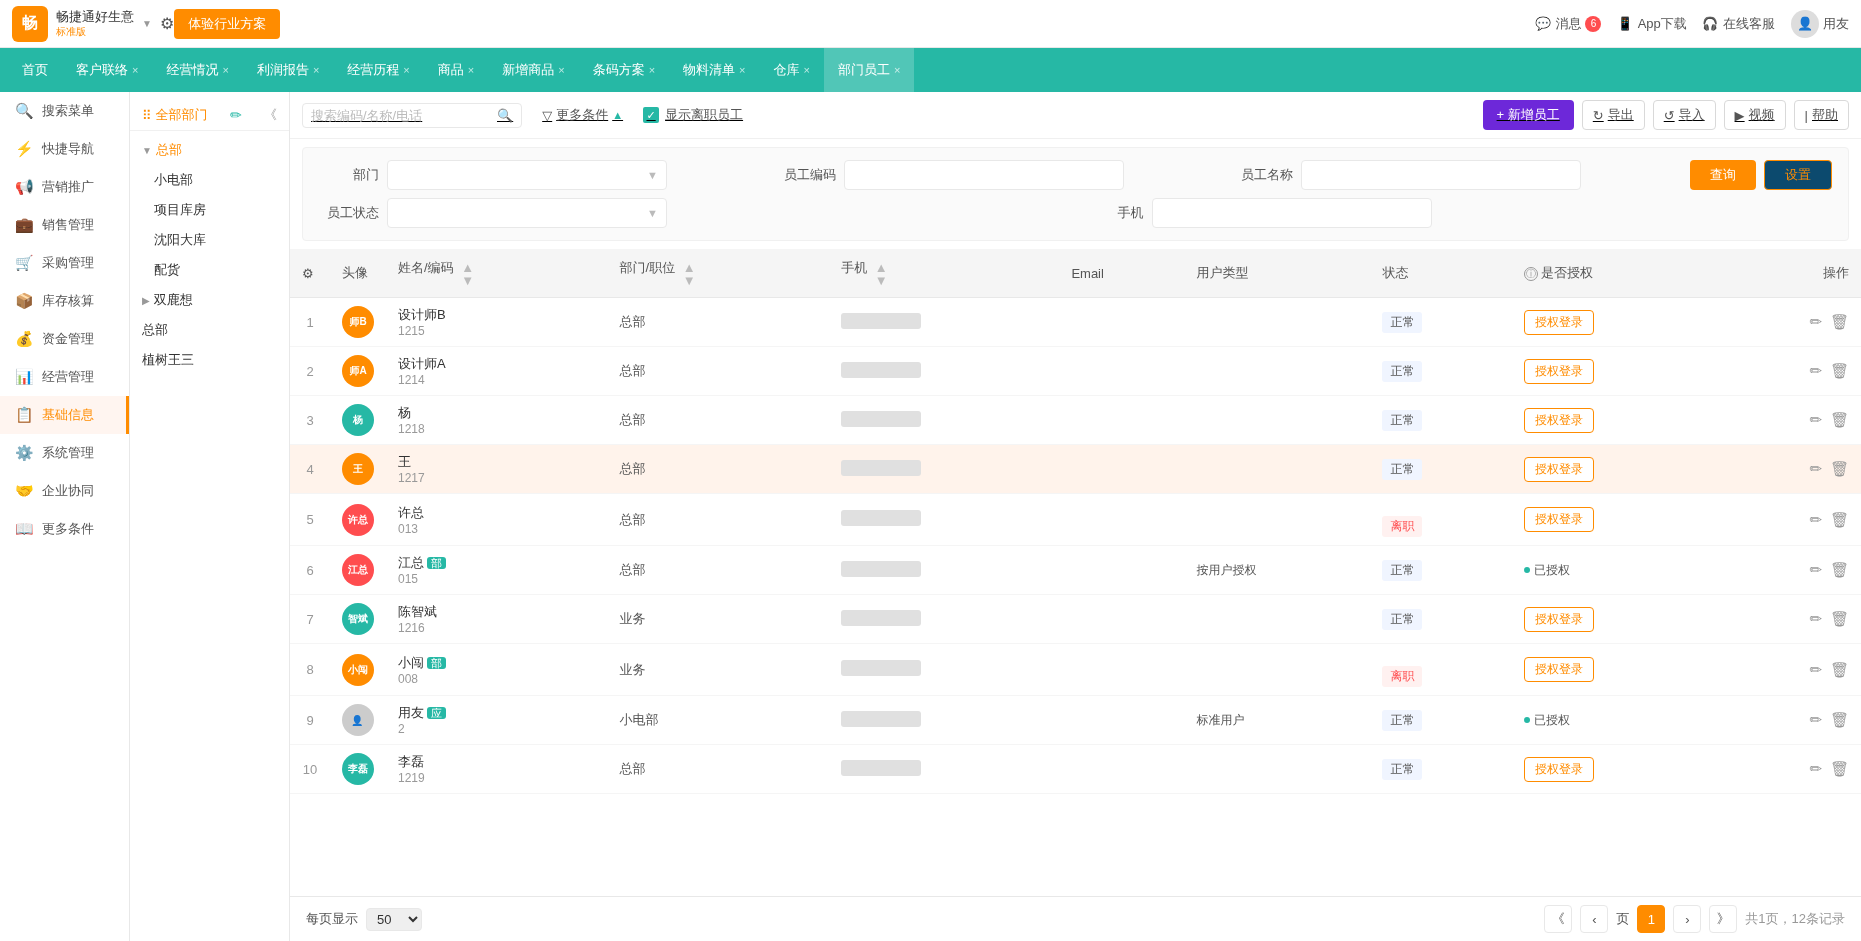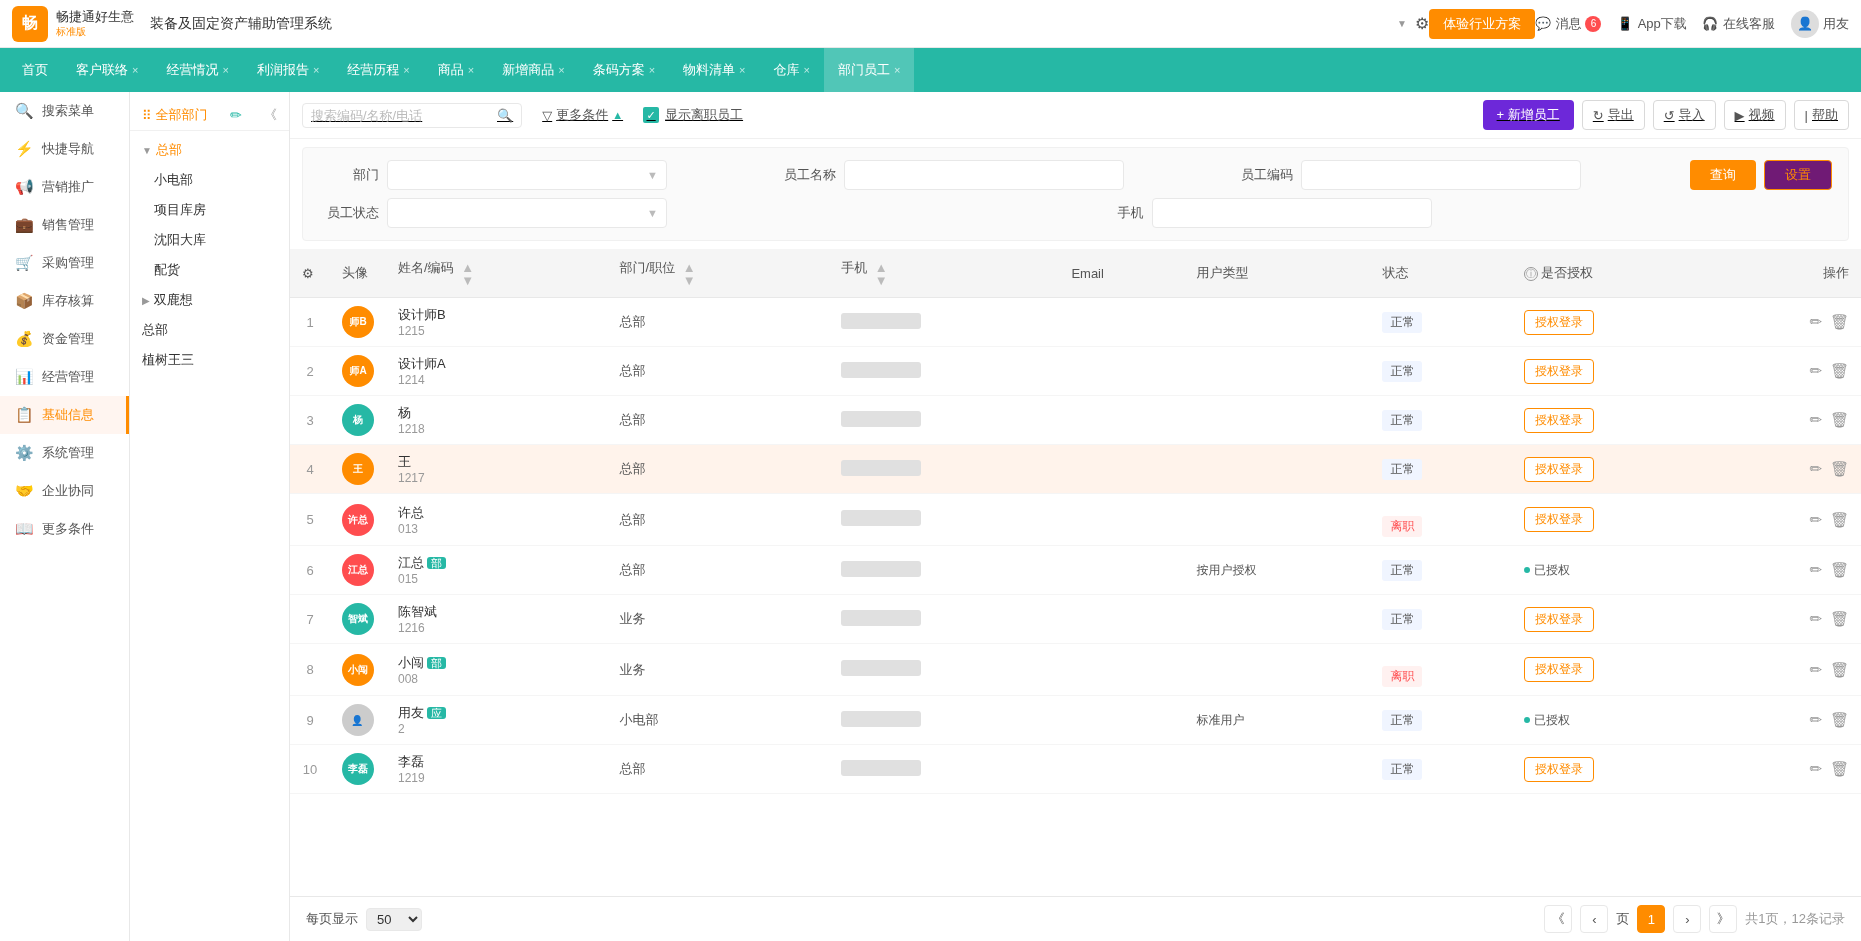--- a/index.html
+++ b/index.html
@@ -65,21 +65,21 @@
     
     .filter-area { background: #fafafa; border: 1px solid #f0f0f0; margin: 8px 12px; border-radius: 4px; padding: 12px 16px; }
     .filter-row { display: flex; align-items: center; gap: 16px; margin-bottom: 8px; }
     .filter-row:last-child { margin-bottom: 0; }
     .filter-item { display: flex; align-items: center; gap: 8px; flex: 1; }
     .filter-label { color: #555; font-size: 13px; width: 60px; text-align: right; flex-shrink: 0; }
     .filter-select { flex: 1; height: 30px; border: 1px solid #e8e8e8; border-radius: 4px; padding: 0 8px; display: flex; align-items: center; justify-content: space-between; background: #fff; cursor: pointer; color: #333; max-width: 280px; }
     .filter-input { flex: 1; height: 30px; border: 1px solid #e8e8e8; border-radius: 4px; padding: 0 8px; outline: none; font-size: 13px; color: #333; max-width: 280px; }
     .filter-actions { display: flex; gap: 8px; flex-shrink: 0; }
     .btn-search { background: #ff8c00; color: #fff; border: none; border-radius: 4px; padding: 5px 20px; cursor: pointer; font-size: 13px; }
-    .btn-set { background: #701a75; color: #ff8c00; border: 1px solid #ff8c00; border-radius: 4px; padding: 5px 20px; cursor: pointer; font-size: 13px; }
+    .btn-set { background: #0c4a6e; color: #ff8c00; border: 1px solid #ff8c00; border-radius: 4px; padding: 5px 20px; cursor: pointer; font-size: 13px; }
 
     
     .data-table { flex: 1; overflow-y: auto; }
     table { width: 100%; border-collapse: collapse; }
     thead tr { background: #f5f5f5; }
     th { padding: 10px 12px; text-align: left; color: #555; font-weight: 500; font-size: 13px; border-bottom: 1px solid #e8e8e8; white-space: nowrap; }
     th.sortable { cursor: pointer; }
     td { padding: 8px 12px; border-bottom: 1px solid #f5f5f5; font-size: 13px; color: #333; vertical-align: middle; }
     tr.highlighted td { background: #fff3eb; }
     .row-num { color: #999; text-align: center; }
@@ -122,21 +122,20 @@
 <body>
 
 <div class="top-bar">
   <div class="logo-area">
     <div class="logo-icon">畅</div>
     <div class="logo-text">
       <div>畅捷通好生意</div>
       <div class="logo-badge">标准版</div>
     </div>
   </div>
-  <span class="system-title">装备及固定资产辅助管理系统</span>
   <span class="dropdown-arrow">▼</span>
   <span class="gear-btn" style="margin-left:8px;">⚙</span>
   <button class="trial-btn">体验行业方案</button>
   <div class="top-actions">
     <div class="top-btn">
       <span>💬</span>
       <span>消息</span>
       <span class="badge">6</span>
     </div>
     <div class="top-btn">
@@ -285,25 +284,25 @@
       <div class="filter-area">
         <div class="filter-row">
           <div class="filter-item">
             <span class="filter-label">部门</span>
             <div class="filter-select">
               <span></span>
               <span style="color:#bbb;font-size:11px;">▼</span>
             </div>
           </div>
           <div class="filter-item">
-            <span class="filter-label">员工名称</span>
+            <span class="filter-label">员工编码</span>
             <input class="filter-input" type="text" style="">
           </div>
           <div class="filter-item">
-            <span class="filter-label">员工编码</span>
+            <span class="filter-label">员工名称</span>
             <input class="filter-input" type="text" style="">
           </div>
           <div class="filter-actions">
             <button class="btn-search">查询</button>
             <button class="btn-set">设置</button>
           </div>
         </div>
         <div class="filter-row">
           <div class="filter-item">
             <span class="filter-label">员工状态</span>

